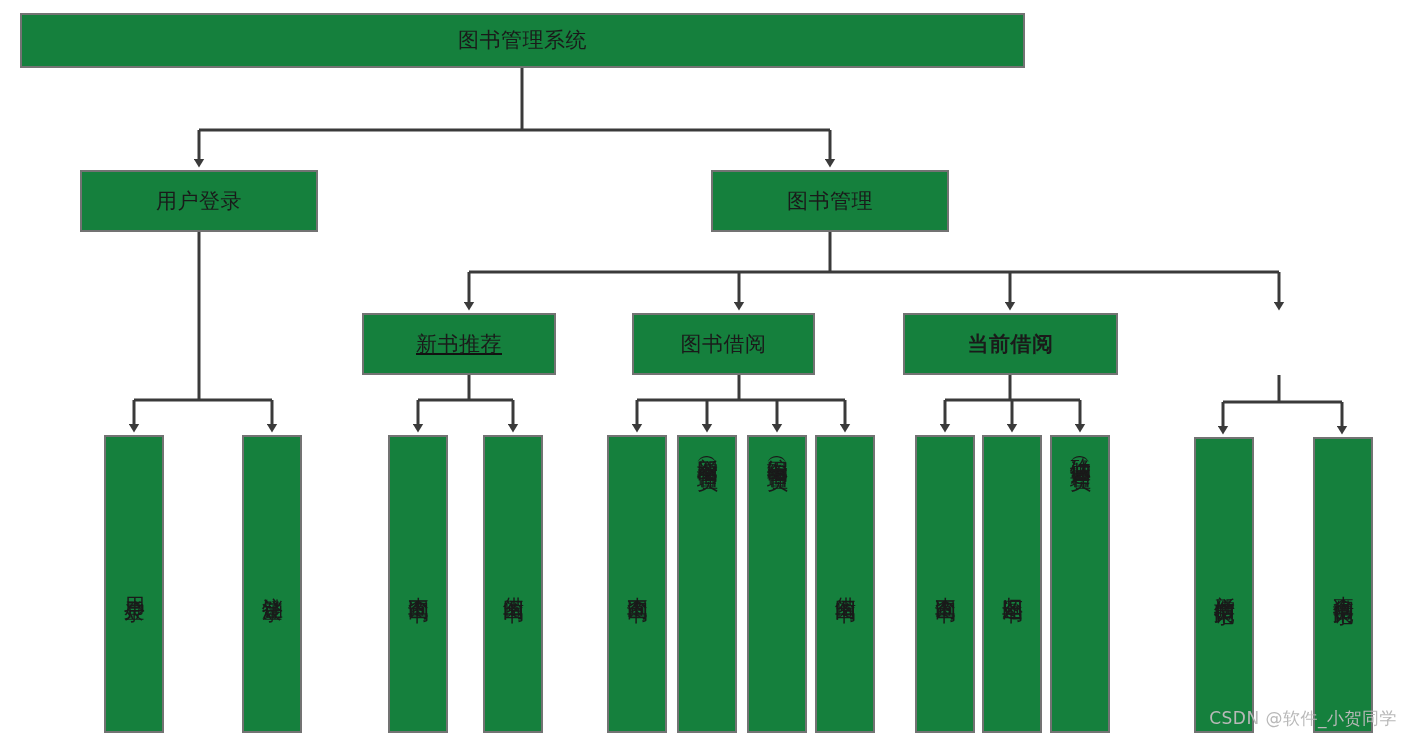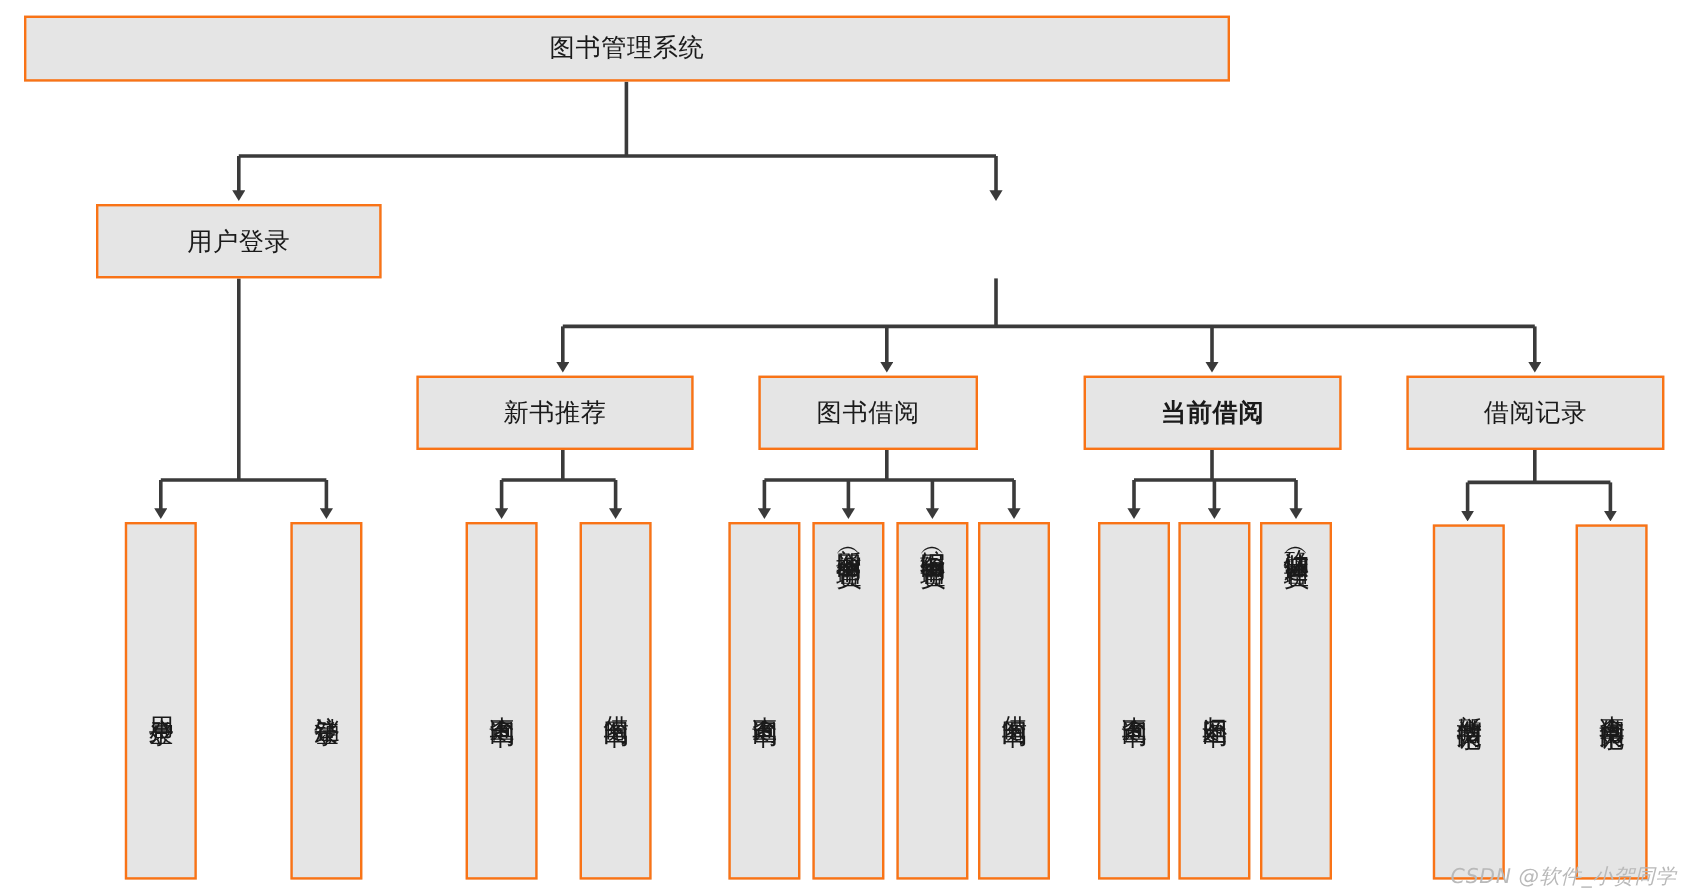--- a/index.html
+++ b/index.html
@@ -20,22 +20,22 @@
   #diagram-svg {
     position: absolute;
     left: 0;
     top: 0;
     width: 1405px;
     height: 747px;
   }
   .node {
     position: absolute;
     box-sizing: border-box;
-    background: #e5e5e5;
-    border: 2px solid #f97316;
+    background: #15803d;
+    border: 2px solid #737373;
     display: flex;
     align-items: center;
     justify-content: center;
     color: #111111;
   }
   .node-label {
     font-size: 21px;
     line-height: 1.18;
     color: #1a1a1a;
     letter-spacing: 0.5px;
@@ -52,27 +52,26 @@
     align-items: center;
     justify-content: center;
   }
   .node.leaf-top .node-label {
     align-self: flex-start;
     margin-top: 4px;
   }
   #watermark {
     position: absolute;
     right: 8px;
-    bottom: 5px;
+    bottom: 17px;
     font-size: 17px;
     color: #b9b9b9;
     letter-spacing: 0.5px;
     white-space: nowrap;
     pointer-events: none;
-    font-style: italic;
   }
 </style>
 </head>
 <body>
 
 <div id="canvas">
 
   <svg id="diagram-svg" viewBox="0 0 1405 747">
     <defs>
       <marker id="arrow" markerWidth="9" markerHeight="11" refX="1.5" refY="5.5" orient="auto" markerUnits="userSpaceOnUse">
@@ -123,32 +122,32 @@
     </g>
   </svg>
 
   <div class="node" style="left:20px; top:13px; width:1005px; height:55px;">
     <span class="node-label">图书管理系统</span>
   </div>
 
   <div class="node" style="left:80px; top:170px; width:238px; height:62px;">
     <span class="node-label">用户登录</span>
   </div>
+  <div class="node" style="left:711px; top:170px; width:238px; height:62px;">
+    <span class="node-label">图书管理</span>
+  </div>
 
-  <div class="node" style="left:347px; top:313px; width:231px; height:62px;">
+  <div class="node" style="left:362px; top:313px; width:194px; height:62px;text-decoration:underline;">
     <span class="node-label">新书推荐</span>
   </div>
   <div class="node" style="left:632px; top:313px; width:183px; height:62px;">
     <span class="node-label">图书借阅</span>
   </div>
   <div class="node" style="left:903px; top:313px; width:215px; height:62px;font-weight:bold;">
     <span class="node-label">当前借阅</span>
-  </div>
-  <div class="node" style="left:1172px; top:313px; width:215px; height:62px;">
-    <span class="node-label">借阅记录</span>
   </div>
 
   <div class="node vertical" style="left:104px; top:435px; width:60px; height:298px;">
     <span class="node-label">用户登录</span>
   </div>
   <div class="node vertical" style="left:242px; top:435px; width:60px; height:298px;">
     <span class="node-label">注销登录</span>
   </div>
 
   <div class="node vertical" style="left:388px; top:435px; width:60px; height:298px;">

